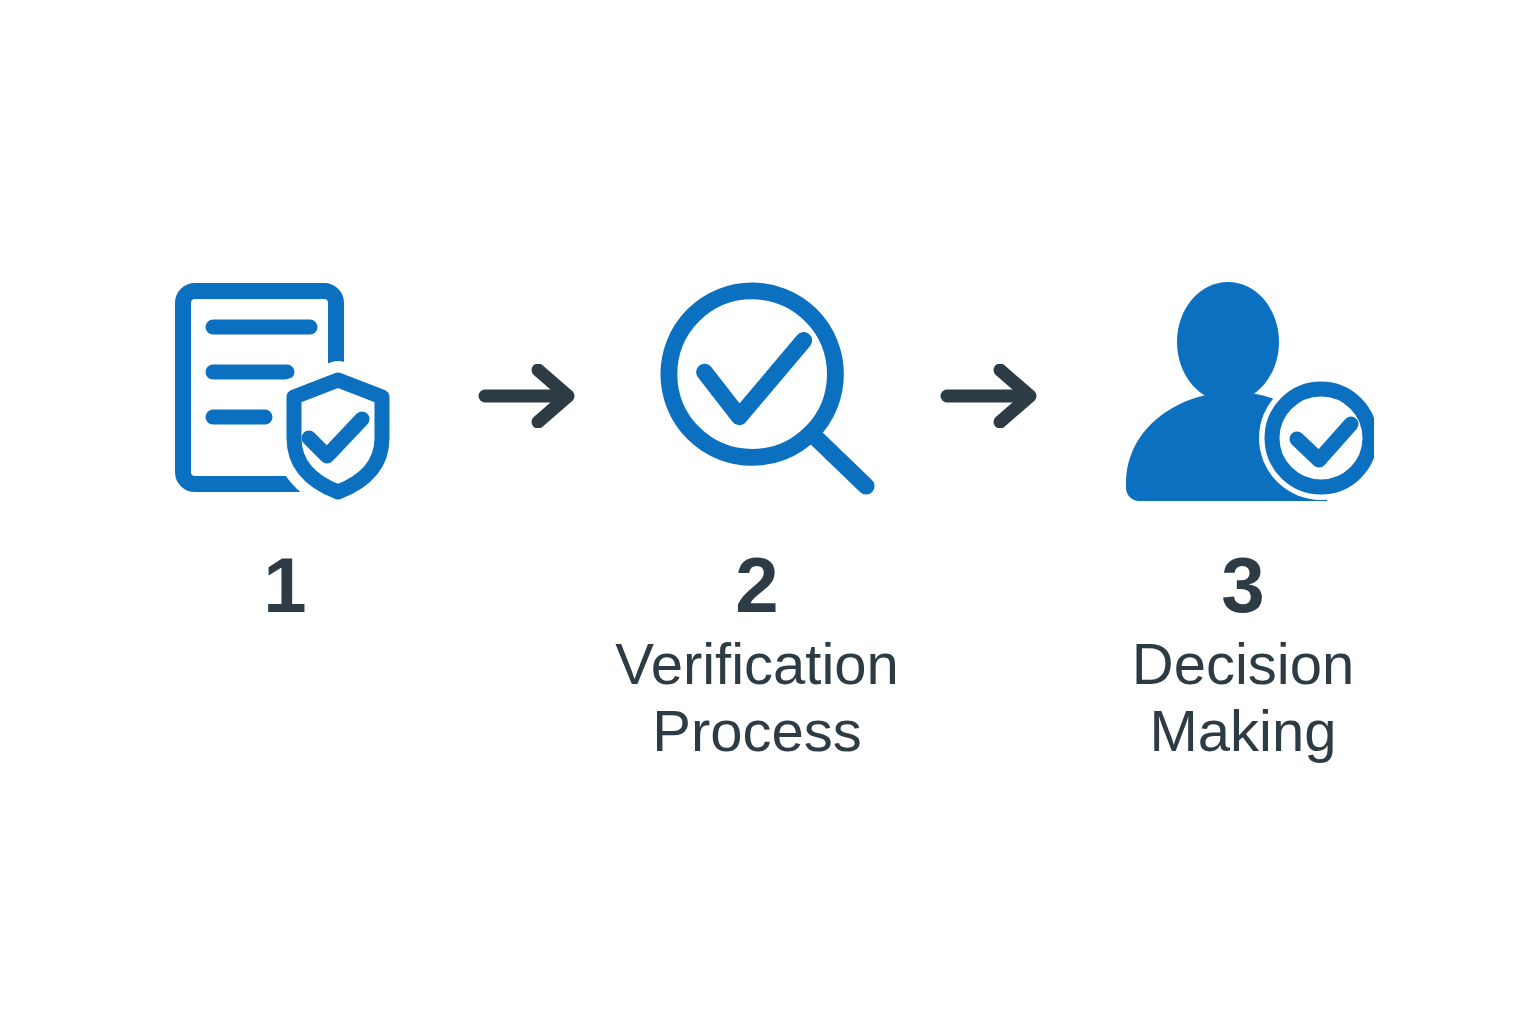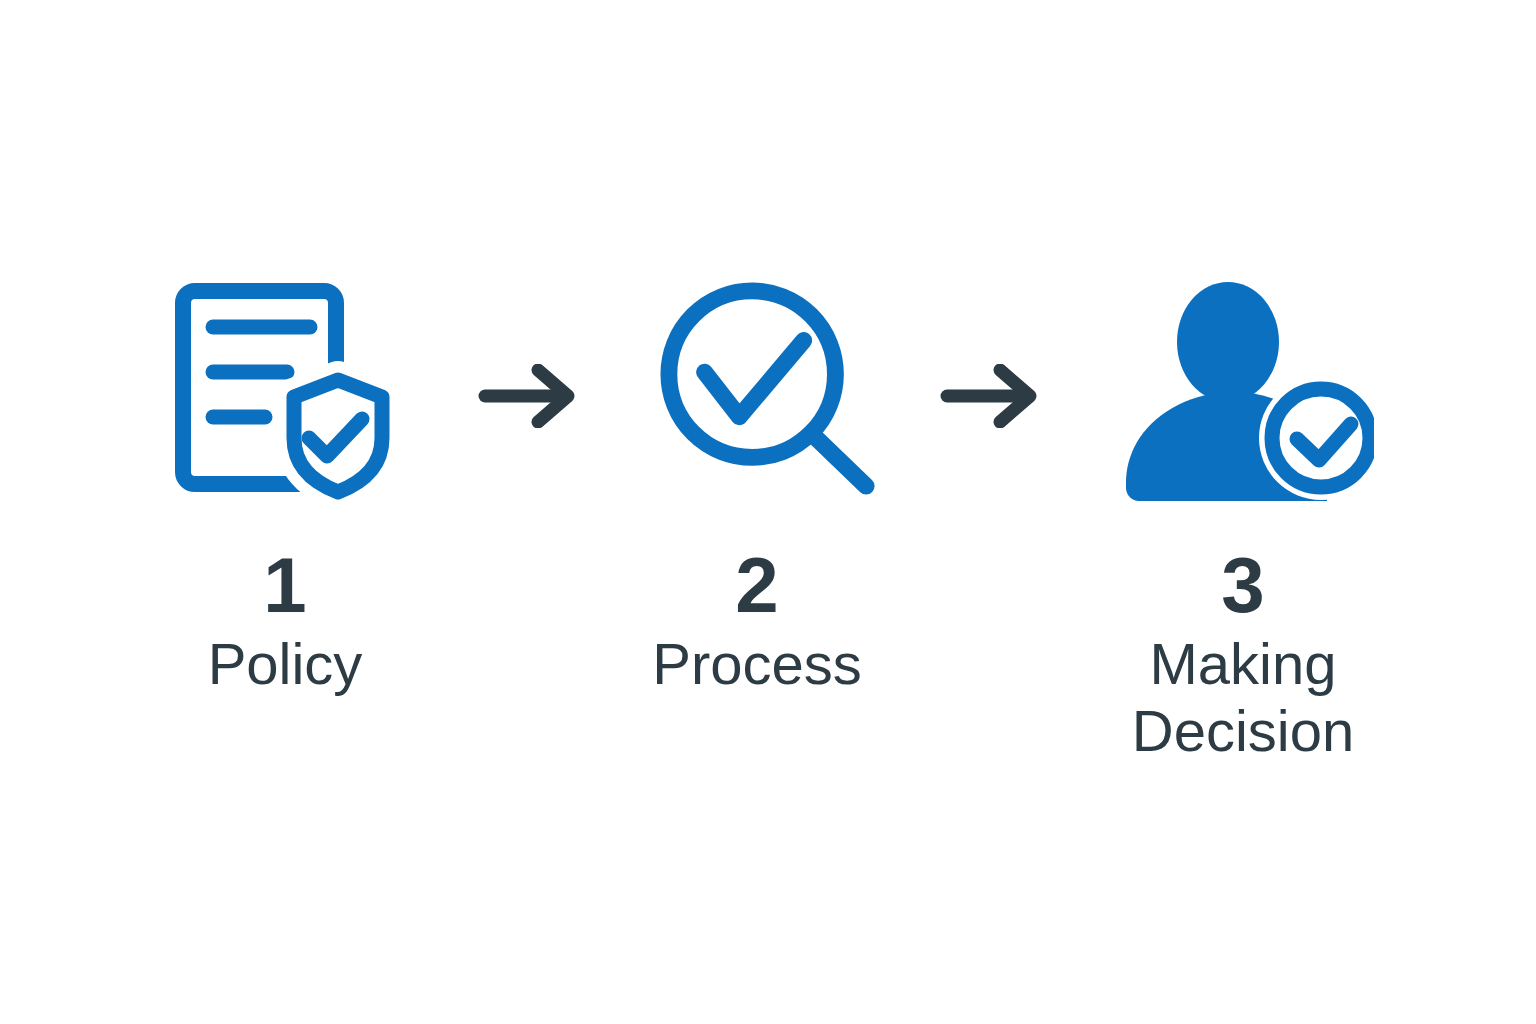--- a/index.html
+++ b/index.html
@@ -80,21 +80,20 @@
           <line x1="43" y1="92" x2="117" y2="92"></line>
           <line x1="43" y1="137" x2="95" y2="137"></line>
         </g>
         <path d="M 168,100 L 124,117 L 124,158 C 124,185 142,202 168,212 C 194,202 212,185 212,158 L 212,117 Z" fill="#ffffff" stroke="#ffffff" stroke-width="38" stroke-linejoin="round"></path>
         <path d="M 168,100 L 124,117 L 124,158 C 124,185 142,202 168,212 C 194,202 212,185 212,158 L 212,117 Z" fill="#ffffff" class="blue-stroke" stroke-width="15" stroke-linejoin="round" style="fill:#fff"></path>
         <path class="blue-stroke" d="M 139,158 L 157,176 L 192,139" stroke-width="15" stroke-linecap="round" stroke-linejoin="round"></path>
       </svg>
     </div>
     <div class="step-number">1</div>
     <div class="step-label">
-      <div>Policy</div>
     </div>
   </div>
 
   <div class="arrow arrow-1">
     <svg width="100" height="64" viewBox="0 0 100 64" aria-hidden="true">
       <g class="dark-stroke" stroke-width="13" stroke-linecap="round" stroke-linejoin="round">
         <line x1="7" y1="32" x2="88" y2="32"></line>
         <polyline points="60,6 90,32 60,58"></polyline>
       </g>
     </svg>
@@ -103,20 +102,21 @@
   <div class="step step-2">
     <div class="icon-box">
       <svg width="220" height="224" viewBox="0 0 220 226" aria-hidden="true">
         <circle class="blue-stroke" cx="93" cy="97" r="84" stroke-width="17"></circle>
         <line class="blue-stroke" x1="153" y1="157" x2="208" y2="210" stroke-width="17" stroke-linecap="round"></line>
         <path class="blue-stroke" d="M 45,95 L 80,140 L 145,63" stroke-width="17" stroke-linecap="round" stroke-linejoin="round"></path>
       </svg>
     </div>
     <div class="step-number">2</div>
     <div class="step-label">
+      <div>Verification</div>
       <div>Process</div>
     </div>
   </div>
 
   <div class="arrow arrow-2">
     <svg width="100" height="64" viewBox="0 0 100 64" aria-hidden="true">
       <g class="dark-stroke" stroke-width="13" stroke-linecap="round" stroke-linejoin="round">
         <line x1="7" y1="32" x2="88" y2="32"></line>
         <polyline points="60,6 90,32 60,58"></polyline>
       </g>
@@ -128,18 +128,18 @@
       <svg width="250" height="222" viewBox="0 0 250 222" aria-hidden="true">
         <ellipse class="blue-fill" cx="104" cy="62" rx="51" ry="60"></ellipse>
         <path class="blue-fill" d="M 104,112 C 62,114 28,136 13,162 C 5,176 2,190 2,202 L 2,208 C 2,215 8,221 15,221 L 203,221 L 203,165 C 188,132 148,110 104,112 Z"></path>
         <circle cx="197" cy="158" r="62" fill="#ffffff"></circle>
         <circle cx="197" cy="158" r="49" fill="#ffffff" class="blue-stroke" stroke-width="15" style="fill:#fff"></circle>
         <path class="blue-stroke" d="M 173,159 L 195,180 L 227,144" stroke-width="15" stroke-linecap="round" stroke-linejoin="round"></path>
       </svg>
     </div>
     <div class="step-number">3</div>
     <div class="step-label">
+      <div>Decision</div>
       <div>Making</div>
-      <div>Decision</div>
     </div>
   </div>
 
 </div>
 
 </body></html>

